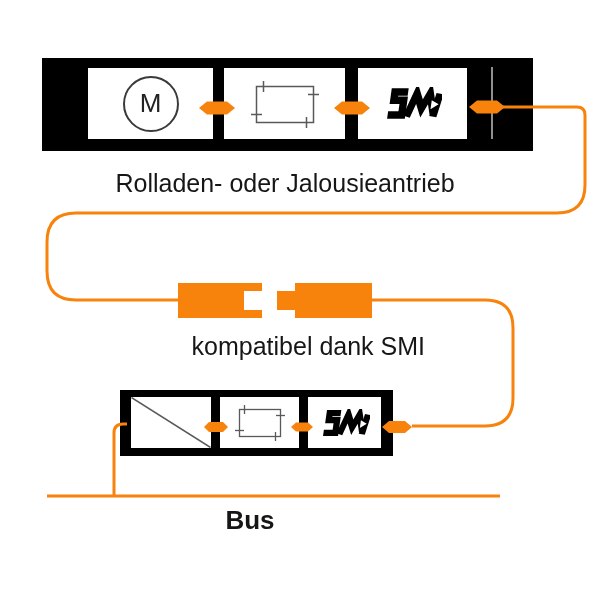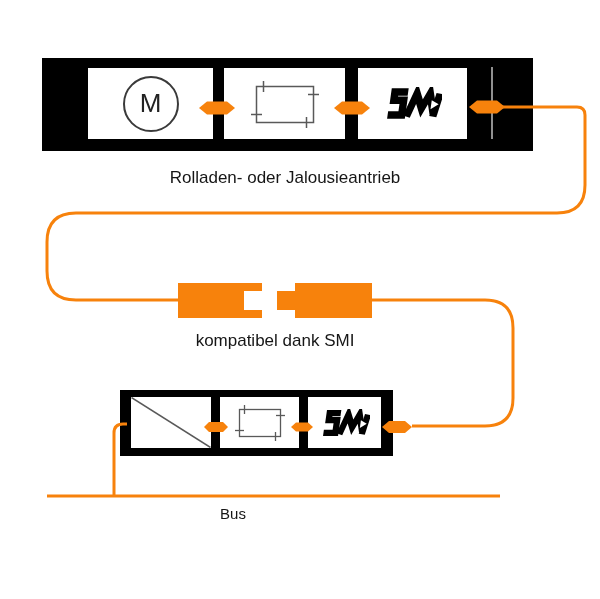--- a/index.html
+++ b/index.html
@@ -15,25 +15,25 @@
   .gray-divider{left:449px;top:9px;width:2px;height:72px;background:#909090;position:absolute;}
   .motor-circle{width:52px;height:52px;border:2px solid #3a3a3a;border-radius:50%;
                 display:flex;align-items:center;justify-content:center;
                 font-size:26px;color:#222;}
   
   .ctrl-box{left:120px;top:390px;width:273px;height:66px;background:#000;}
   .c-cell1{left:11px;top:7px;width:80px;height:51px;}
   .c-cell2{left:100px;top:7px;width:79px;height:51px;}
   .c-cell3{left:188px;top:7px;width:73px;height:51px;}
   
-  .lbl{position:absolute;text-align:center;font-size:17px;line-height:1.2;color:#161616;}
+  .lbl{position:absolute;text-align:center;font-size:25px;line-height:1.2;color:#161616;}
   .lbl-drive{left:60px;top:168px;width:450px;}
-  .lbl-compat{left:125px;top:331px;width:300px;}
+  .lbl-compat{left:125px;top:331px;width:300px;text-align:right;}
   .lbl-ctrl{left:404px;top:451px;width:140px;}
-  .lbl-bus{left:173px;top:505px;width:120px;font-size:15px;}
+  .lbl-bus{left:190px;top:505px;width:120px;font-size:26px;font-weight:bold;}
   
   .overlay{left:0;top:0;width:600px;height:599px;pointer-events:none;}
 </style>
 </head>
 <body>
 
 <div class="canvas">
 
   <div class="abs drive-bar">
     <div class="cell d-cell1">

